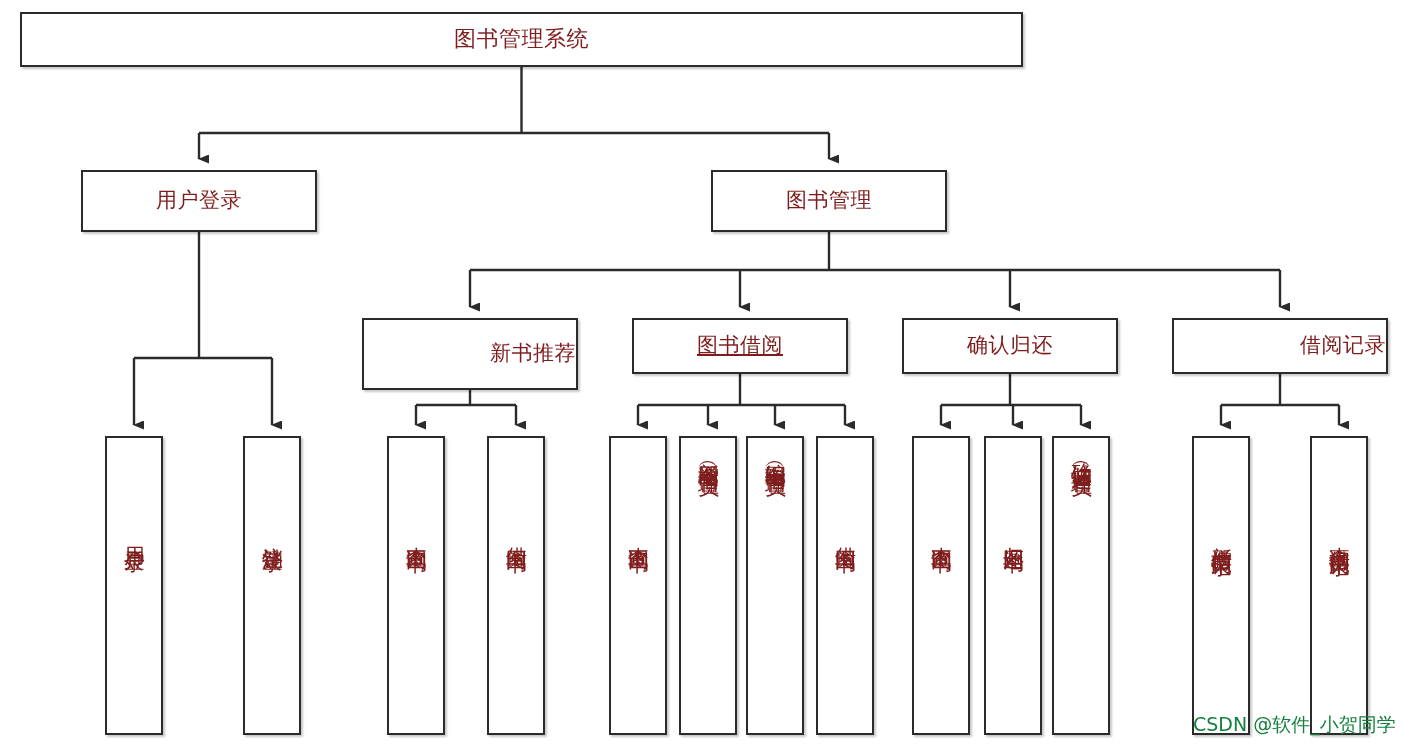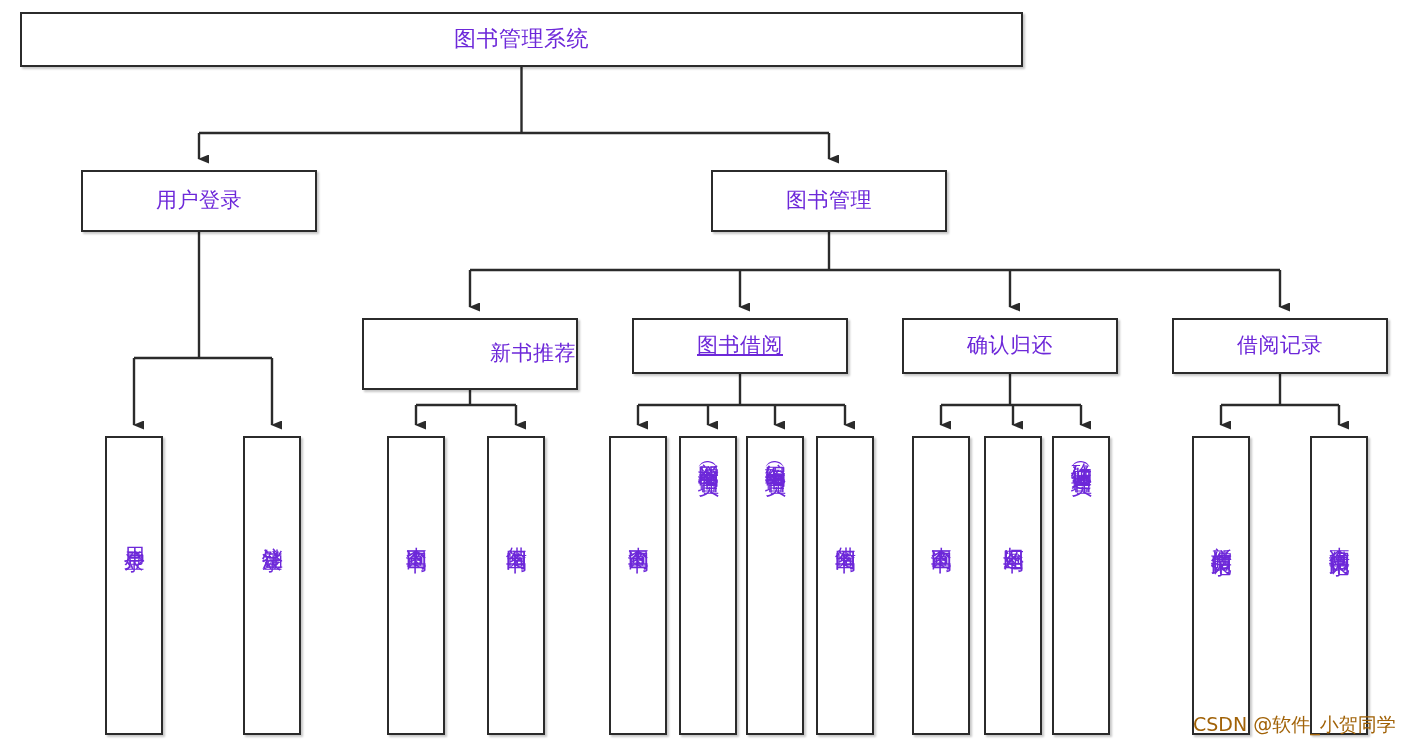--- a/index.html
+++ b/index.html
@@ -23,21 +23,21 @@
     left: 0;
     top: 0;
     width: 1405px;
     height: 747px;
   }
   .node {
     position: absolute;
     box-sizing: border-box;
     border: 2.2px solid #2b2b2b;
     background: #ffffff;
-    color: #6d28d9;
+    color: #7f1d1d;
     display: flex;
     align-items: center;
     justify-content: center;
     box-shadow: 2px 2px 2px rgba(0,0,0,0.22);
     z-index: 2;
   }
   .node .label {
     display: block;
     text-align: center;
     letter-spacing: 0.5px;
@@ -67,21 +67,21 @@
     margin-top: 84px;
   }
   .node.vert.tall .label {
     margin-top: 0px;
   }
   .watermark {
     position: absolute;
     left: 1193px;
     top: 712px;
     font-size: 19px;
-    color: #a16207;
+    color: #15803d;
     white-space: nowrap;
     z-index: 5;
     font-family: "DejaVu Sans", "Liberation Sans", sans-serif;
   }
 </style>
 </head>
 <body>
 
 <div id="canvas">
 
@@ -140,21 +140,21 @@
       </div>
       <div class="node horiz" style="left: 362px; top: 318px; width: 216px; height: 72px; justify-content: flex-end;">
         <span class="label">新书推荐</span>
       </div>
       <div class="node horiz" style="left: 632px; top: 318px; width: 216px; height: 56px; text-decoration: underline;">
         <span class="label">图书借阅</span>
       </div>
       <div class="node horiz" style="left: 902px; top: 318px; width: 216px; height: 56px;">
         <span class="label">确认归还</span>
       </div>
-      <div class="node horiz" style="left: 1172px; top: 318px; width: 216px; height: 56px;">
+      <div class="node horiz" style="left: 1172px; top: 318px; width: 216px; height: 56px; justify-content: flex-end;">
         <span class="label">借阅记录</span>
       </div>
       <div class="node vert mid" style="left: 105px; top: 436px; width: 58px; height: 299px;">
         <span class="label">用户登录</span>
       </div>
       <div class="node vert mid" style="left: 243px; top: 436px; width: 58px; height: 299px;">
         <span class="label">注销登录</span>
       </div>
       <div class="node vert mid" style="left: 387px; top: 436px; width: 58px; height: 299px;">
         <span class="label">查询图书</span>

